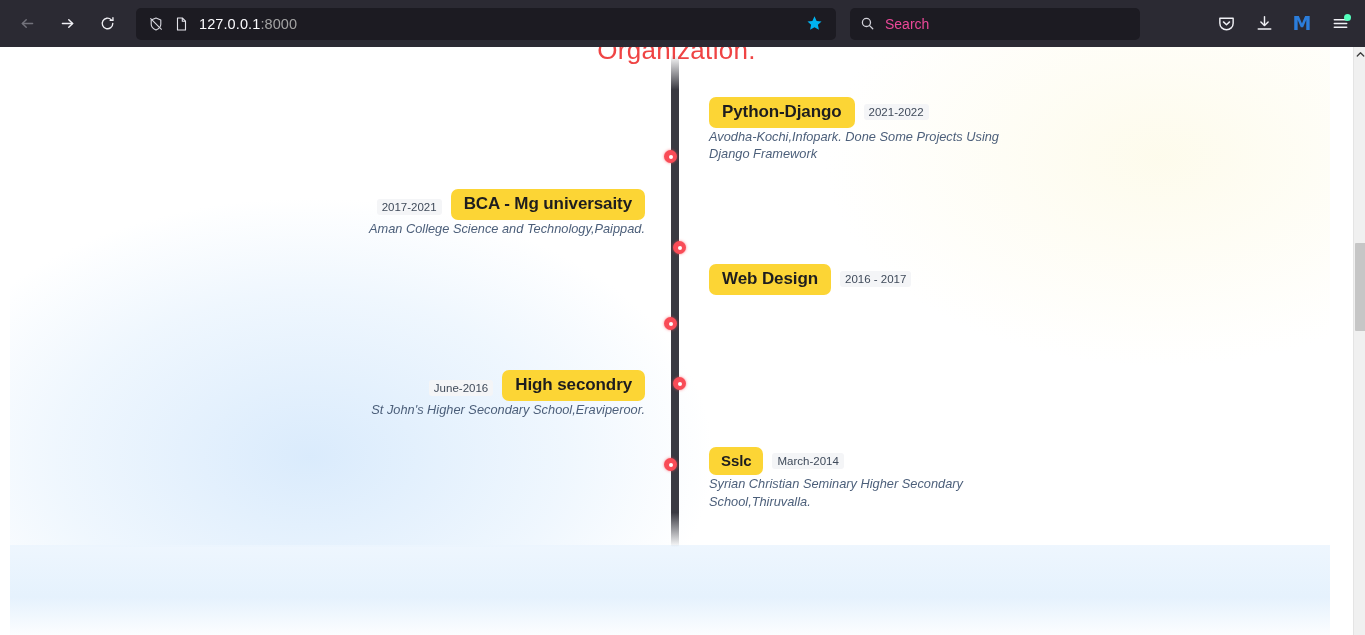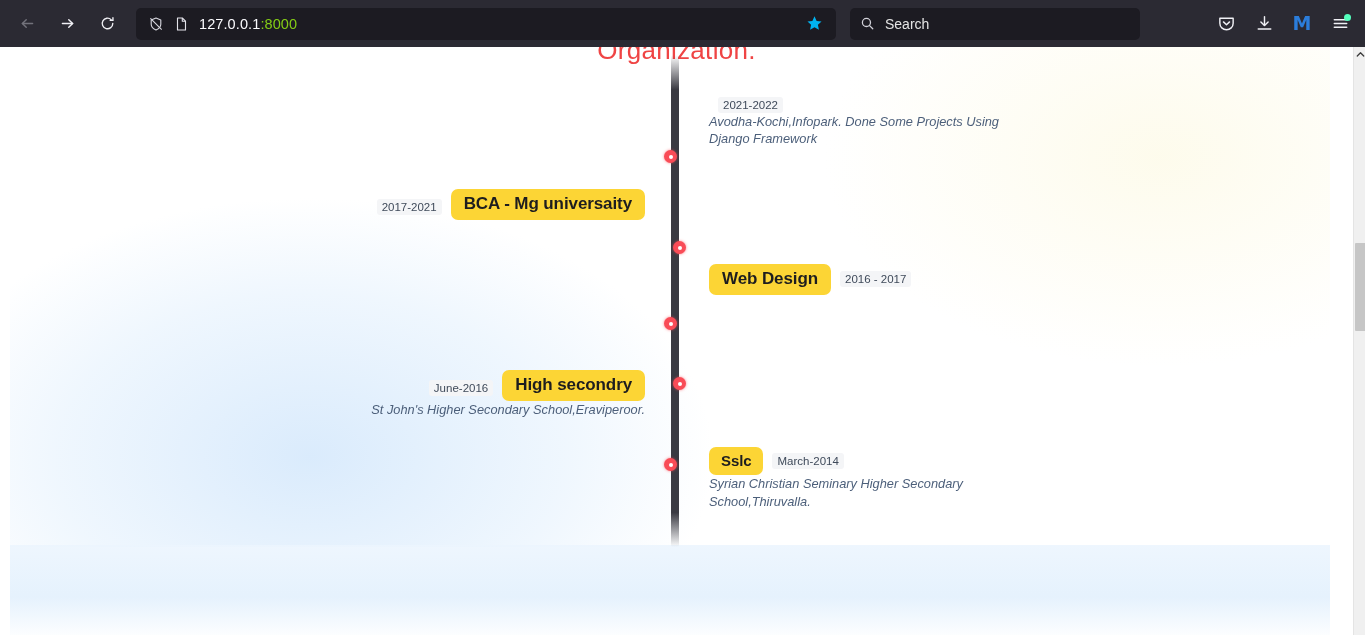--- a/index.html
+++ b/index.html
@@ -47,40 +47,40 @@
   .urlbar .shield { margin-right: 10px; display:flex; }
   .urlbar .pageicon { margin-right: 10px; display:flex; }
   .url-text {
     flex: 1;
     font-size: 14.5px;
     color: #fbfbfe;
     white-space: nowrap;
     overflow: hidden;
     letter-spacing: 0.1px;
   }
-  .url-text .port { color: #84cc16; }
+  .url-text .port { color: #a3a3a3; }
   .star-btn {
     width: 28px; height: 28px;
     display: flex; align-items: center; justify-content: center;
   }
 
   .searchbar {
     width: 290px;
     height: 32px;
     background: #1c1b22;
     border-radius: 5px;
     display: flex;
     align-items: center;
     padding: 0 10px;
     margin-left: 14px;
   }
   .searchbar .sicon { margin-right: 10px; display: flex; }
   .search-placeholder {
     font-size: 14px;
-    color: #e5e5e5;
+    color: #ec4899;
   }
 
   .toolbar-right {
     position: absolute;
     right: 8px;
     top: 0;
     height: 47px;
     display: flex;
     align-items: center;
     gap: 4px;
@@ -343,30 +343,32 @@
     <div class="timeline-line"></div>
 
     <div class="marker" style="left:664px; top:103px;"></div>
     <div class="marker" style="left:673px; top:194px;"></div>
     <div class="marker" style="left:664px; top:270px;"></div>
     <div class="marker" style="left:673px; top:330px;"></div>
     <div class="marker" style="left:664px; top:411px;"></div>
 
     <div class="entry right" style="left:709px; top:50px; width:320px;">
       <div class="entry-head">
+        <span class="badge">Python-Django</span>
         <span class="date">2021-2022</span>
       </div>
       <div class="desc">Avodha-Kochi,Infopark. Done Some Projects Using Django Framework</div>
     </div>
 
     <div class="entry left" style="left:330px; top:142px; width:315px;">
       <div class="entry-head">
         <span class="date">2017-2021</span>
         <span class="badge">BCA - Mg universaity</span>
       </div>
+      <div class="desc">Aman College Science and Technology,Paippad.</div>
     </div>
 
     <div class="entry right" style="left:709px; top:217px; width:320px;">
       <div class="entry-head">
         <span class="badge">Web Design</span>
         <span class="date">2016 - 2017</span>
       </div>
     </div>
 
     <div class="entry left" style="left:330px; top:323px; width:315px;">

